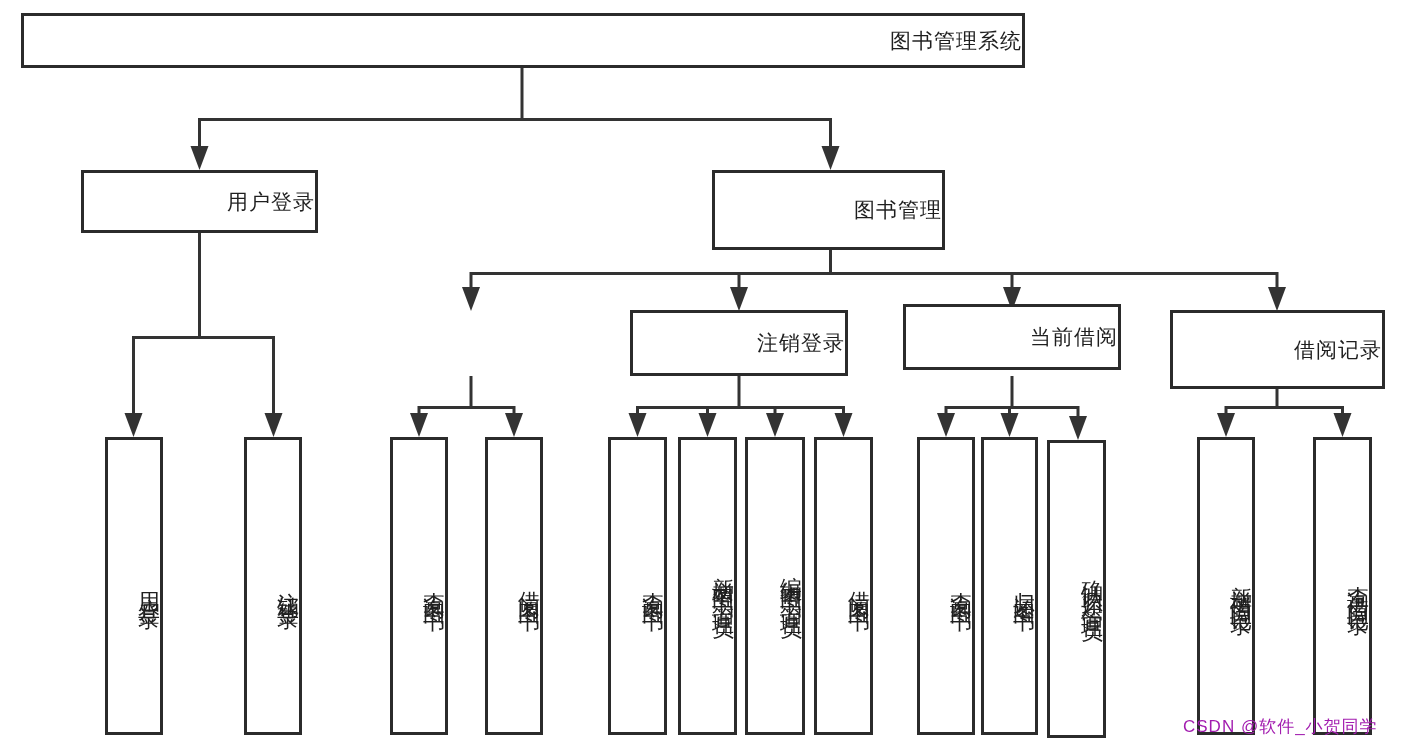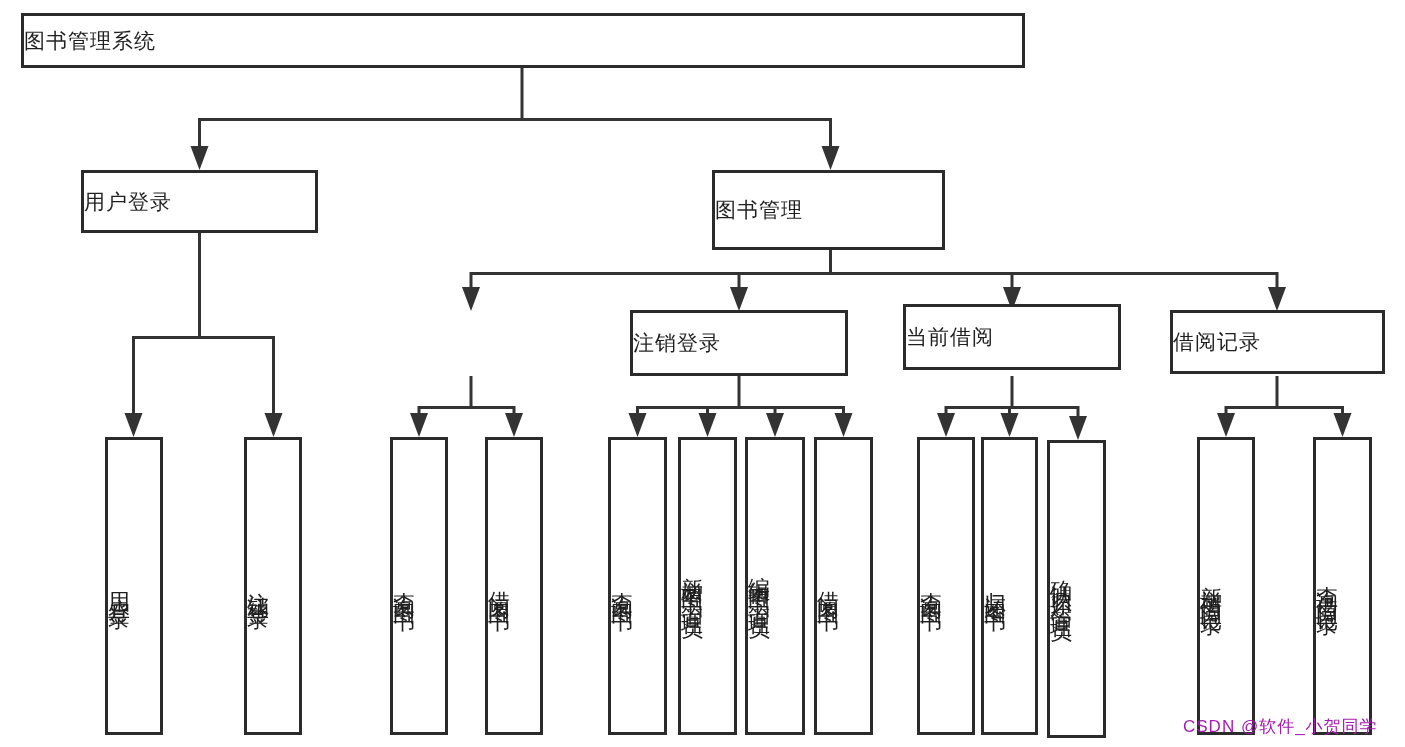--- a/index.html
+++ b/index.html
@@ -12,21 +12,21 @@
     overflow:hidden;
   }
   .connectors{position:absolute;left:0;top:0;width:1405px;height:747px;}
   .box{
     position:absolute;
     box-sizing:border-box;
     border:3px solid #2b2b2b;
     background:#ffffff;
     display:flex;
     align-items:center;
-    justify-content:flex-start;
+    justify-content:flex-end;
     text-align:center;
     font-size:21px;
     letter-spacing:1px;
     z-index:2;
   }
   .vbox .vtext{
     writing-mode:vertical-rl;
     font-size:22px;
     letter-spacing:6px;
     line-height:1;
@@ -102,21 +102,21 @@
   <div class="box" style="left:712px;top:170px;width:233px;height:80px">
     <span>图书管理</span>
   </div>
 
   <div class="box" style="left:630px;top:310px;width:218px;height:66px">
     <span>注销登录</span>
   </div>
   <div class="box" style="left:903px;top:304px;width:218px;height:66px">
     <span>当前借阅</span>
   </div>
-  <div class="box" style="left:1170px;top:310px;width:215px;height:64px">
+  <div class="box" style="left:1170px;top:310px;width:215px;height:79px">
     <span>借阅记录</span>
   </div>
 
   <div class="box vbox" style="left:105px;top:437px;width:58px;height:298px">
     <span class="vtext">用户登录</span>
   </div>
   <div class="box vbox" style="left:244px;top:437px;width:58px;height:298px">
     <span class="vtext">注销登录</span>
   </div>
 

